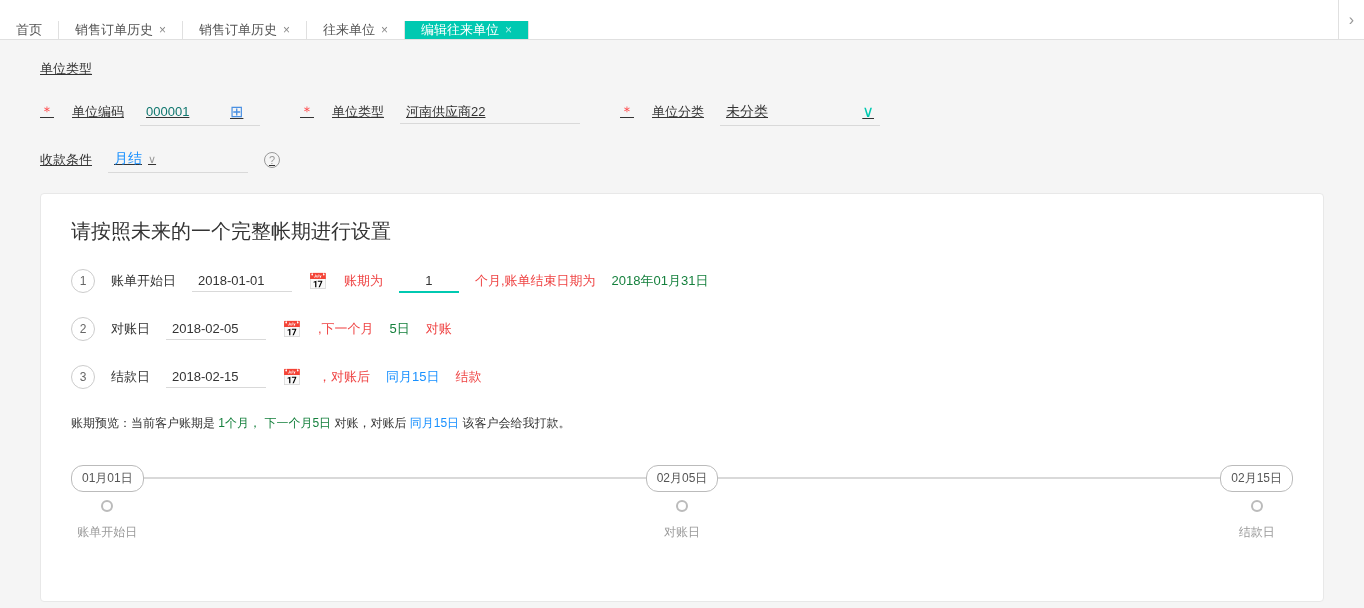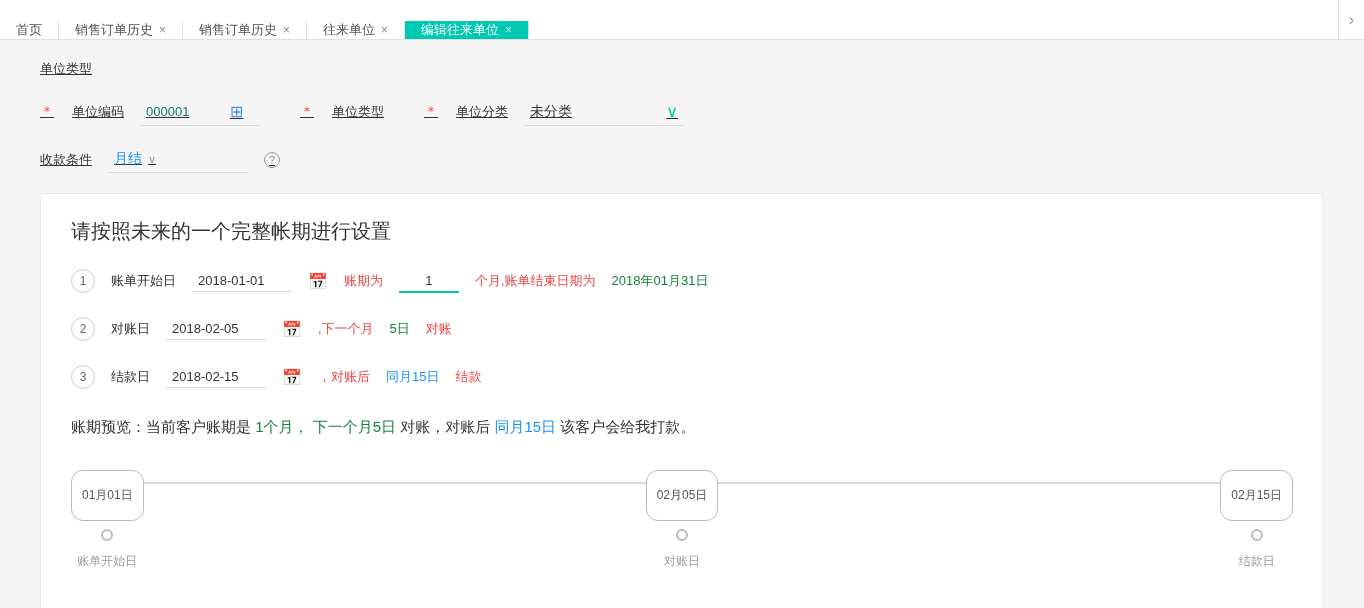--- a/index.html
+++ b/index.html
@@ -185,21 +185,21 @@
       padding: 3px 6px;
       font-size: 13px;
       background: transparent;
       color: #333;
       width: 60px;
       text-align: center;
     }
 
     
     .preview-text {
-      font-size: 15px;
+      font-size: 12px;
       color: #333;
       margin-bottom: 20px;
       line-height: 1.8;
     }
 
     
     .timeline {
       position: relative;
       display: flex;
       align-items: center;
@@ -230,21 +230,21 @@
       width: 12px;
       height: 12px;
       border-radius: 50%;
       border: 2px solid #bbb;
       background: #fff;
     }
     .node-label-top {
       background: #fff;
       border: 1px solid #bbb;
       border-radius: 12px;
-      padding: 16px 10px;
+      padding: 4px 10px;
       font-size: 12px;
       color: #555;
       white-space: nowrap;
     }
     .node-label-bottom {
       font-size: 12px;
       color: #999;
       white-space: nowrap;
       margin-top: 4px;
     }
@@ -323,20 +323,21 @@
       <span class="required-star">＊</span>
       <span class="form-label">单位编码</span>
       <div class="unit-code-field">
         <input class="unit-code-input" value="000001" style="">
         <span style="color:#4a90e2;font-size:16px;">⊞</span>
       </div>
     </div>
     <div class="form-field">
       <span class="required-star">＊</span>
       <span class="form-label">单位类型</span>
+      <input class="form-input" style="width: 180px;" value="河南供应商22">
     </div>
     <div class="form-field">
       <span class="required-star">＊</span>
       <span class="form-label">单位分类</span>
       <div class="select-field" style="min-width:160px;">
         <span>未分类</span>
         <span style="margin-left:auto;color:#00c9b1;font-size:16px;">∨</span>
       </div>
     </div>
   </div>

